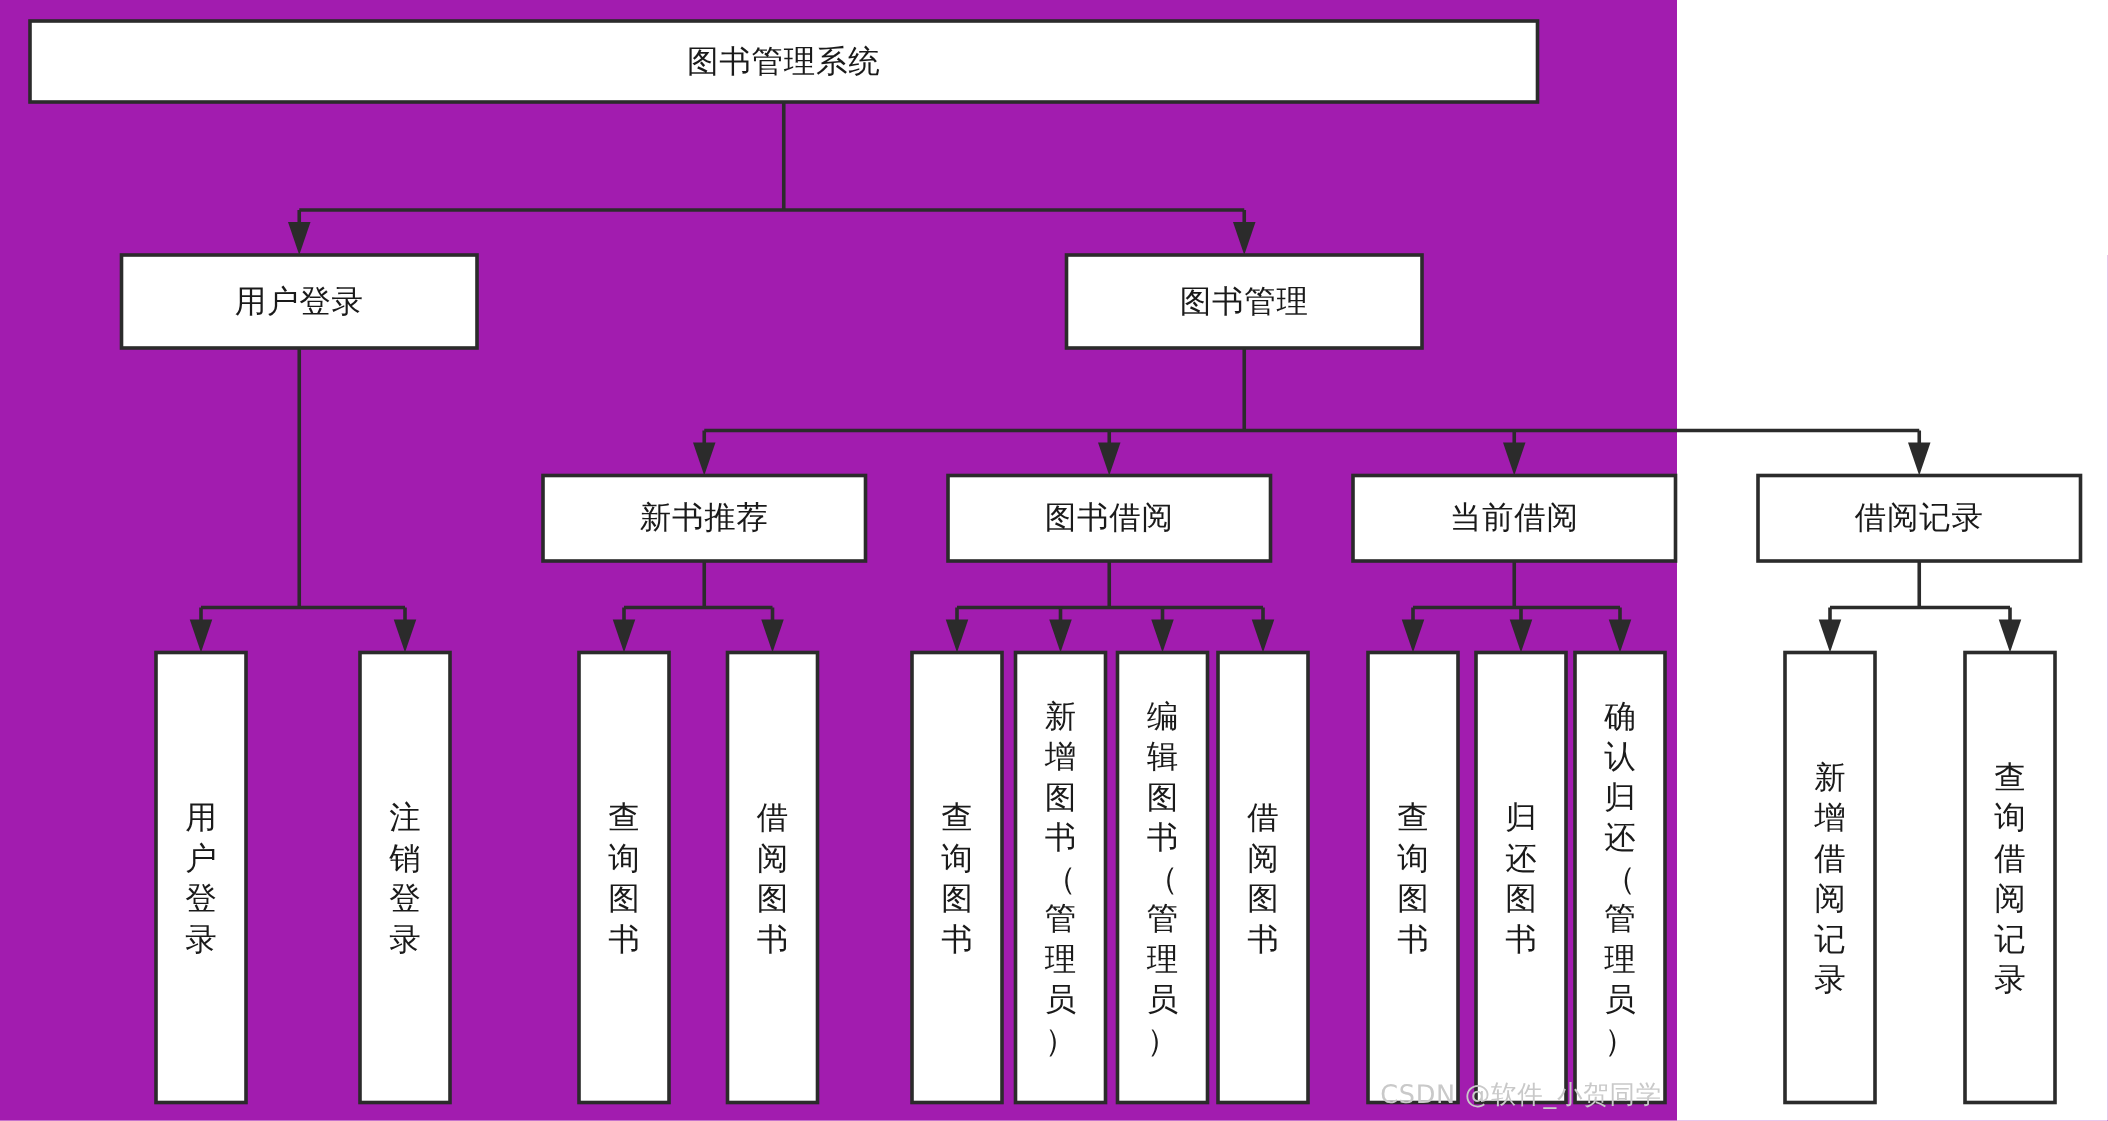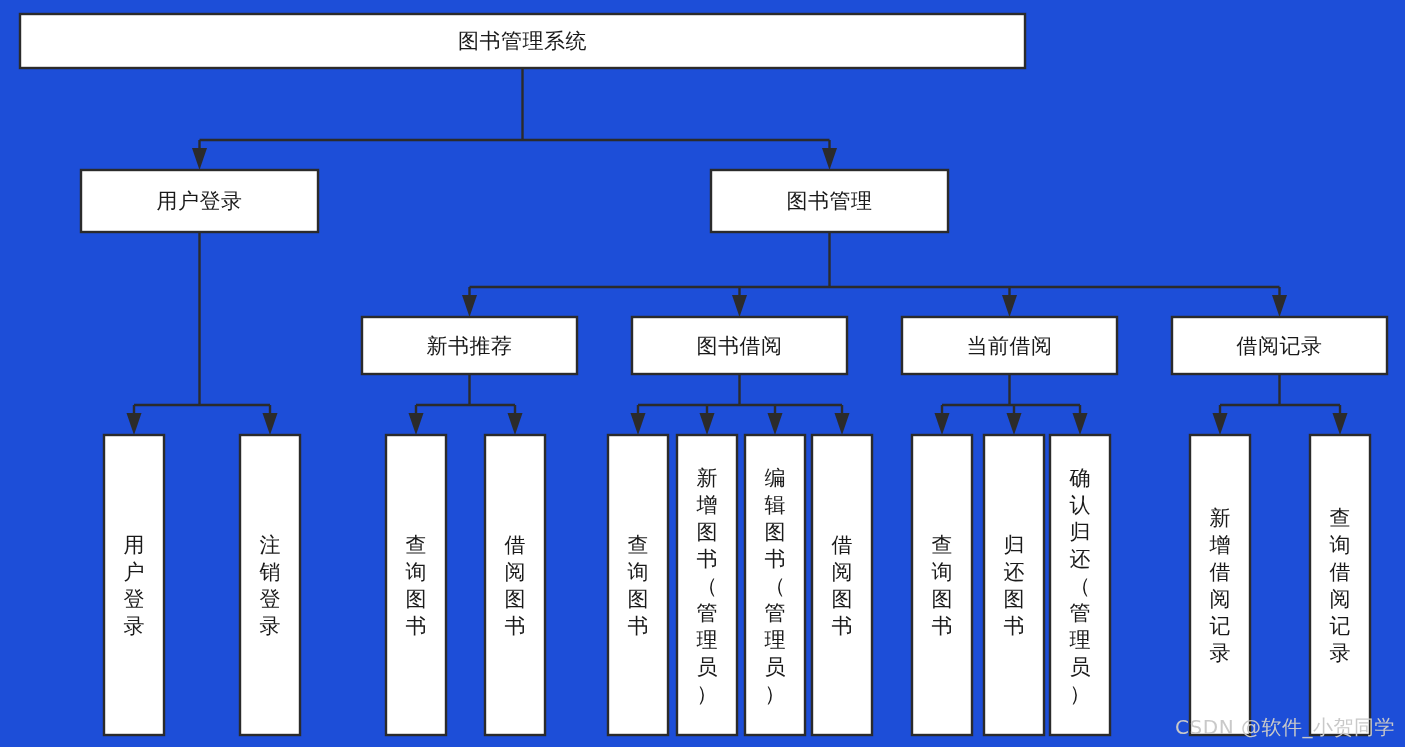--- a/index.html
+++ b/index.html
@@ -9,23 +9,23 @@
   }
   body {
     width: 1405px;
     height: 747px;
     font-family: "DejaVu Sans", "Liberation Sans", sans-serif;
     overflow: hidden;
     position: relative;
   }
   #diagram-root {
     position: relative;
-    width: 1405px;
+    width: 1118px;
     height: 747px;
-    background: #1d4ed8;
+    background: #a21caf;
   }
   svg.diagram-svg {
     position: absolute;
     left: 0;
     top: 0;
     width: 1405px;
     height: 747px;
     display: block;
   }
   .node-box {
@@ -56,21 +56,21 @@
     font-size: 21px;
     fill: #1a1a1a;
     text-anchor: middle;
     letter-spacing: 0px;
   }
   .watermark-text {
     position: absolute;
     right: 10px;
     bottom: 6px;
     font-family: "DejaVu Sans", "Liberation Sans", sans-serif;
-    font-size: 20px;
+    font-size: 17px;
     color: #c9c9c9;
     white-space: nowrap;
     user-select: none;
     letter-spacing: 0.5px;
   }
 </style>
 </head>
 <body>
 
 <div id="diagram-root">

